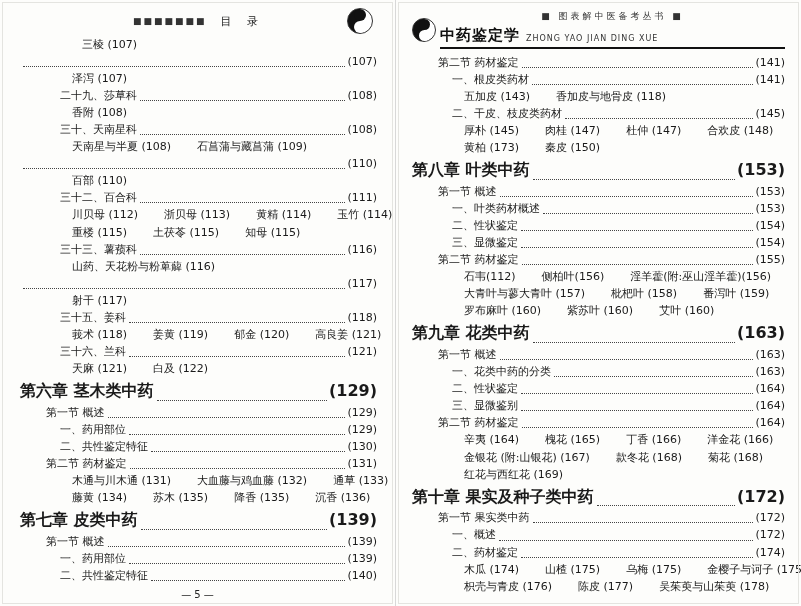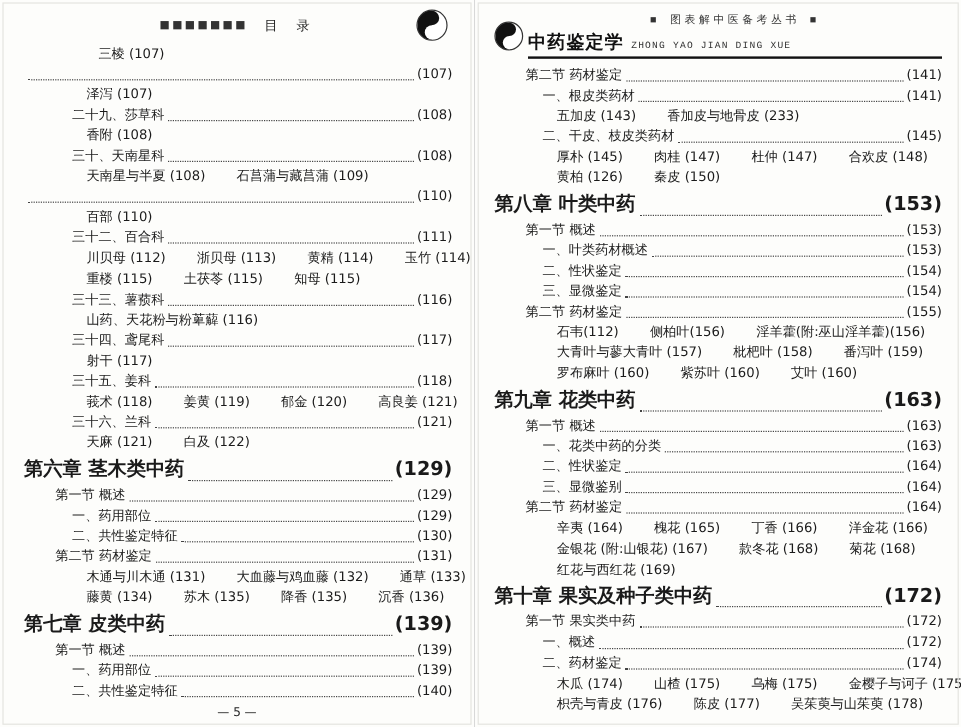--- a/index.html
+++ b/index.html
@@ -77,21 +77,21 @@
     position:absolute;left:0px;top:10px;
     width:22px;height:22px;border-radius:50%;
     background:linear-gradient(90deg,#111 50%,#fff 50%);
     border:1px solid #333;
   }
   .yy2::before,.yy2::after{
     content:"";position:absolute;left:5.5px;width:11px;height:11px;border-radius:50%;
   }
   .yy2::before{top:0;background:#111;}
   .yy2::after{top:11px;background:#fff;}
-  .hdr-right .inner{padding-left:28px;font-family:Liberation Mono, monospace;}
+  .hdr-right .inner{padding-left:28px;}
 
   
   .toc{margin-top:2px;}
   .row{
     display:flex;align-items:flex-end;
     line-height:1.55;
     white-space:nowrap;
   }
   .row .lbl{flex:0 0 auto;}
   .row .lead{
@@ -162,21 +162,20 @@
         </div>
         <div class="plain"><span>川贝母 (112)</span><span class="gap"></span><span>浙贝母 (113)</span><span class="gap"></span><span>黄精 (114)</span><span class="gap"></span><span>玉竹 (114)</span></div>
         <div class="plain"><span>重楼 (115)</span><span class="gap"></span><span>土茯苓 (115)</span><span class="gap"></span><span>知母 (115)</span></div>
         <div class="row lvl-sub">
           <span class="lbl">三十三、薯蓣科</span>
           <span class="lead"></span>
           <span class="pg">(116)</span>
         </div>
         <div class="plain"><span>山药、天花粉与粉萆薢 (116)</span></div>
         <div class="row lvl-sub">
-          <span class="lbl">三十四、鸢尾科</span>
           <span class="lead"></span>
           <span class="pg">(117)</span>
         </div>
         <div class="plain"><span>射干 (117)</span></div>
         <div class="row lvl-sub">
           <span class="lbl">三十五、姜科</span>
           <span class="lead"></span>
           <span class="pg">(118)</span>
         </div>
         <div class="plain"><span>莪术 (118)</span><span class="gap"></span><span>姜黄 (119)</span><span class="gap"></span><span>郁金 (120)</span><span class="gap"></span><span>高良姜 (121)</span></div>
@@ -256,28 +255,28 @@
         <div class="row lvl-sec">
           <span class="lbl">第二节  药材鉴定</span>
           <span class="lead"></span>
           <span class="pg">(141)</span>
         </div>
         <div class="row lvl-sub">
           <span class="lbl">一、根皮类药材</span>
           <span class="lead"></span>
           <span class="pg">(141)</span>
         </div>
-        <div class="plain"><span>五加皮 (143)</span><span class="gap"></span><span>香加皮与地骨皮 (233)</span></div>
+        <div class="plain"><span>五加皮 (143)</span><span class="gap"></span><span>香加皮与地骨皮 (118)</span></div>
         <div class="row lvl-sub">
           <span class="lbl">二、干皮、枝皮类药材</span>
           <span class="lead"></span>
           <span class="pg">(145)</span>
         </div>
         <div class="plain"><span>厚朴 (145)</span><span class="gap"></span><span>肉桂 (147)</span><span class="gap"></span><span>杜仲 (147)</span><span class="gap"></span><span>合欢皮 (148)</span></div>
-        <div class="plain"><span>黄柏 (126)</span><span class="gap"></span><span>秦皮 (150)</span></div>
+        <div class="plain"><span>黄柏 (173)</span><span class="gap"></span><span>秦皮 (150)</span></div>
         <div class="row lvl-chapter">
           <span class="lbl">第八章  叶类中药</span>
           <span class="lead"></span>
           <span class="pg">(153)</span>
         </div>
         <div class="row lvl-sec">
           <span class="lbl">第一节  概述</span>
           <span class="lead"></span>
           <span class="pg">(153)</span>
         </div>

